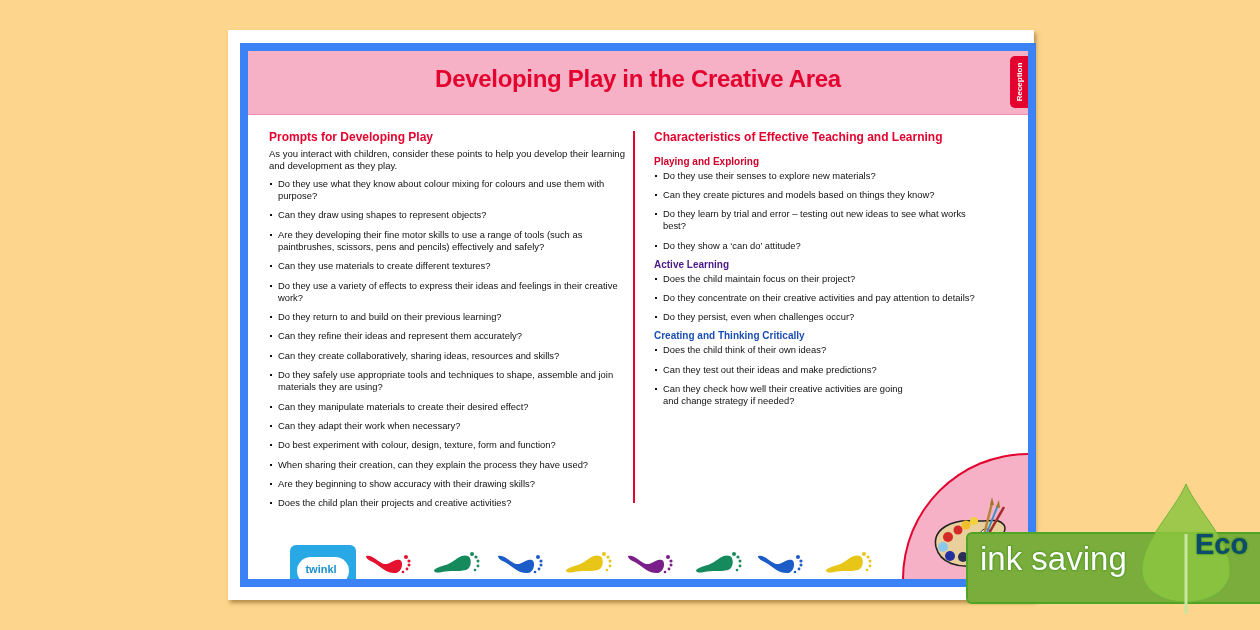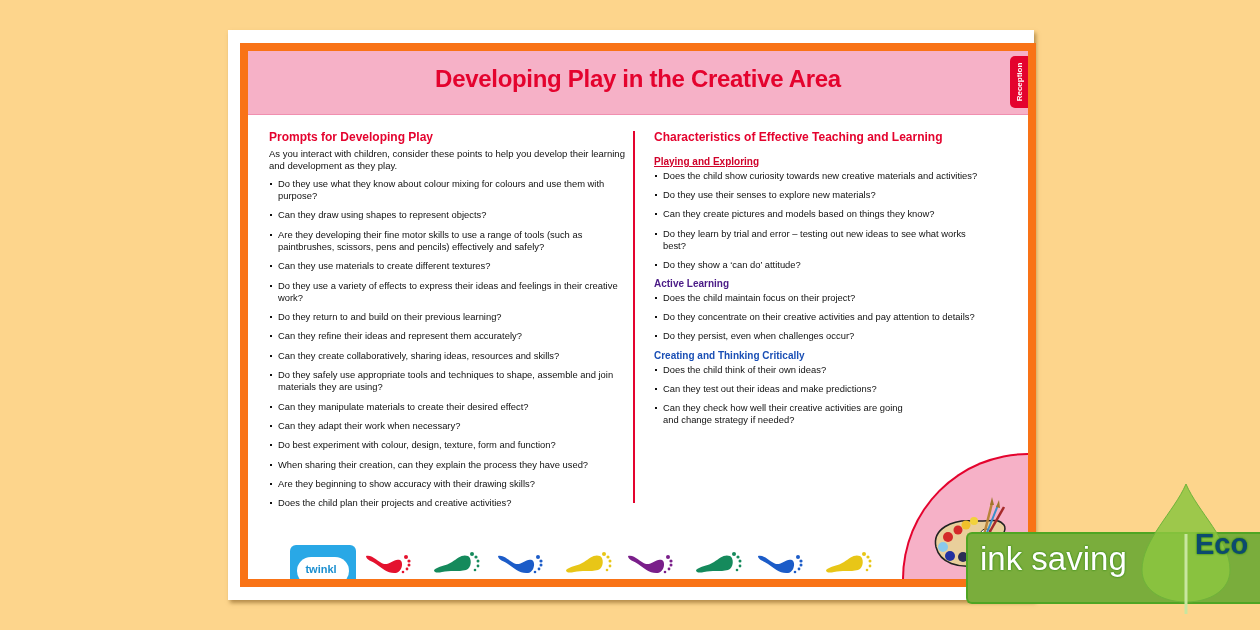--- a/index.html
+++ b/index.html
@@ -8,21 +8,21 @@
     background:#fdd58c;
     font-family:"Liberation Sans", sans-serif;
   }
   .page {
     position:absolute; left:228px; top:30px; width:806px; height:570px;
     background:#ffffff;
     box-shadow: 2px 3px 4px rgba(120,80,20,0.55);
   }
   .frame {
     position:absolute; left:12px; top:13px; width:780px; height:528px;
-    border:8px solid #f97316;
+    border:8px solid #3b82f6;
     background:#ffffff;
     overflow:hidden;
   }
   .header {
     position:absolute; left:0; top:0; right:0; height:63px;
     background:#f6b1c7;
     border-bottom:1px solid #f08fb0;
   }
   .title {
     position:absolute; left:0; right:0; top:14px; text-align:center;
@@ -40,21 +40,21 @@
   }
   .col-left { position:absolute; left:21px; top:79px; width:360px; }
   .col-right { position:absolute; left:406px; top:79px; width:330px; }
   .divider {
     position:absolute; left:385px; top:80px; width:2px; height:372px;
     background:#e4032e;
   }
   .sec-title { font-size:12px; font-weight:bold; color:#e4032e; margin:0 0 4px 0; line-height:14px; }
   .intro { font-size:9.5px; color:#111; line-height:12px; margin:0 0 6px 0; }
   .sub { font-size:10px; font-weight:bold; line-height:12px; margin:6px 0 2px 0; }
-  .sub.red { color:#d0022a; margin-top:12px;text-decoration:underline; }
+  .sub.red { color:#d0022a; margin-top:12px; }
   .sub.purple { color:#4a1a86; margin-top:7px; }
   .sub.blue { color:#1a4fb5; margin-top:7px; }
   ul { list-style:none; margin:0; padding:0; }
   li {
     position:relative; padding-left:9px;
     font-size:9.4px; line-height:12px; color:#111; margin-bottom:7.4px;
   }
   .col-right li { margin-bottom:7.2px; }
   li::before {
     content:""; position:absolute; left:1px; top:5px; width:2px; height:2px; background:#111;
@@ -131,21 +131,20 @@
       </ul>
     </div>
 
     <div class="divider"></div>
 
     <div class="col-right">
       <div class="sec-title">Characteristics of Effective Teaching and Learning</div>
 
       <div class="sub red">Playing and Exploring</div>
       <ul>
-        <li>Does the child show curiosity towards new creative materials and activities?</li>
         <li>Do they use their senses to explore new materials?</li>
         <li>Can they create pictures and models based on things they know?</li>
         <li>Do they learn by trial and error – testing out new ideas to see what works best?</li>
         <li>Do they show a ‘can do’ attitude?</li>
       </ul>
 
       <div class="sub purple">Active Learning</div>
       <ul>
         <li>Does the child maintain focus on their project?</li>
         <li>Do they concentrate on their creative activities and pay attention to details?</li>

